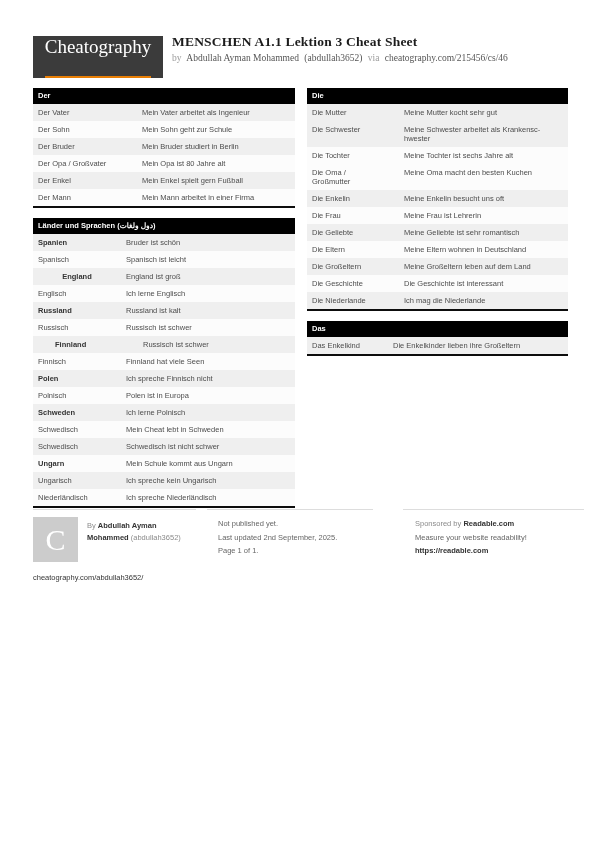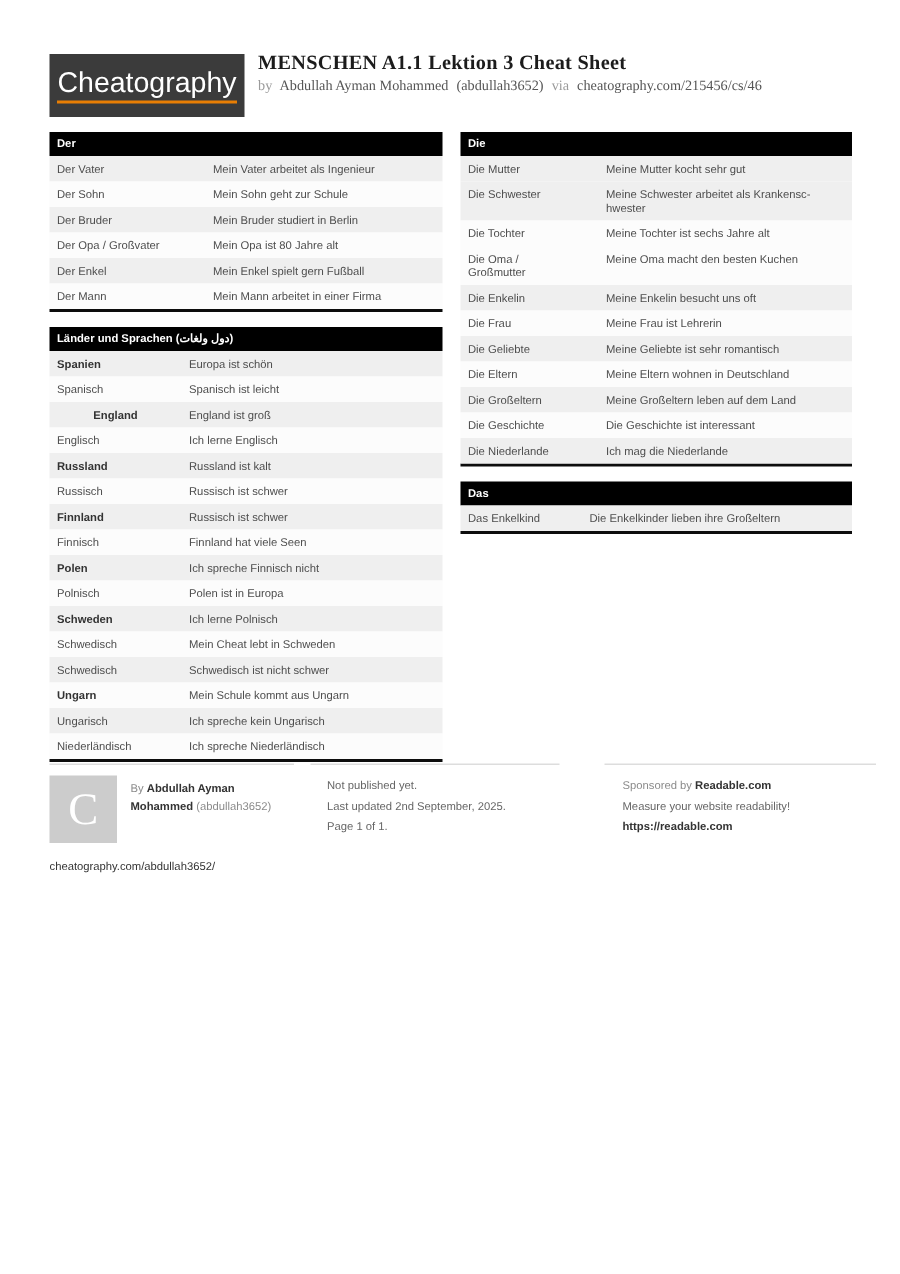--- a/index.html
+++ b/index.html
@@ -2,22 +2,22 @@
 <html><head>
 <meta charset="utf-8">
 <style>
   html,body{margin:0;padding:0;background:#fff;}
   .page{position:relative;width:600px;height:849px;background:#ffffff;
         font-family:"Liberation Sans",sans-serif;overflow:hidden;}
 
   
   .logo-box{position:absolute;left:33px;top:36px;width:130px;height:42px;
             background:#3b3b3b;display:flex;align-items:center;justify-content:center;cursor:pointer;}
-  .logo-text{font-family:Liberation Sans, sans-serif;color:#fff;font-size:19px;line-height:1;
-             border-bottom:2px solid #e87e04;padding-bottom:2px;}
+  .logo-text{font-family:Liberation Serif, serif;color:#fff;font-size:19px;line-height:1;
+             border-bottom:2px solid #e87e04;padding-bottom:20px;}
   .title-block{position:absolute;left:172px;top:34px;width:426px;}
   .page-title{margin:0;font-family:"Liberation Serif",serif;font-weight:bold;
               font-size:13.5px;color:#1c1c1c;letter-spacing:.2px;}
   .subtitle{margin-top:3px;font-family:"Liberation Serif",serif;font-size:9.5px;
             color:#9b9b9b;white-space:nowrap;overflow:hidden;}
   .subtitle .gap{margin-right:3px;}
   .subtitle .dark{color:#555;}
 
   
   .col{position:absolute;top:88px;}
@@ -96,21 +96,21 @@
         </div>
         <div class="tbl-row even">
           <div class="cell term" style="width: 104px;">Der Mann</div>
           <div class="cell desc">Mein Mann arbeitet in einer Firma</div>
         </div>
       </section>
       <section class="tbl">
         <div class="tbl-header">Länder und Sprachen (دول ولغات)</div>
         <div class="tbl-row odd">
           <div class="cell term bold" style="width: 88px;">Spanien</div>
-          <div class="cell desc">Europa ist schön</div>
+          <div class="cell desc">Bruder ist schön</div>
         </div>
         <div class="tbl-row even">
           <div class="cell term" style="width: 88px;">Spanisch</div>
           <div class="cell desc">Spanisch ist leicht</div>
         </div>
         <div class="tbl-row odd">
           <div class="cell term bold" style="width: 88px; text-align: center;">England</div>
           <div class="cell desc">England ist groß</div>
         </div>
         <div class="tbl-row even">
@@ -119,21 +119,21 @@
         </div>
         <div class="tbl-row odd">
           <div class="cell term bold" style="width: 88px;">Russland</div>
           <div class="cell desc">Russland ist kalt</div>
         </div>
         <div class="tbl-row even">
           <div class="cell term" style="width: 88px;">Russisch</div>
           <div class="cell desc">Russisch ist schwer</div>
         </div>
         <div class="tbl-row odd">
-          <div class="cell term bold" style="width: 88px;">Finnland</div>
+          <div class="cell term bold" style="width: 88px; margin-left: 17px;">Finnland</div>
           <div class="cell desc">Russisch ist schwer</div>
         </div>
         <div class="tbl-row even">
           <div class="cell term" style="width: 88px;">Finnisch</div>
           <div class="cell desc">Finnland hat viele Seen</div>
         </div>
         <div class="tbl-row odd">
           <div class="cell term bold" style="width: 88px;">Polen</div>
           <div class="cell desc">Ich spreche Finnisch nicht</div>
         </div>

